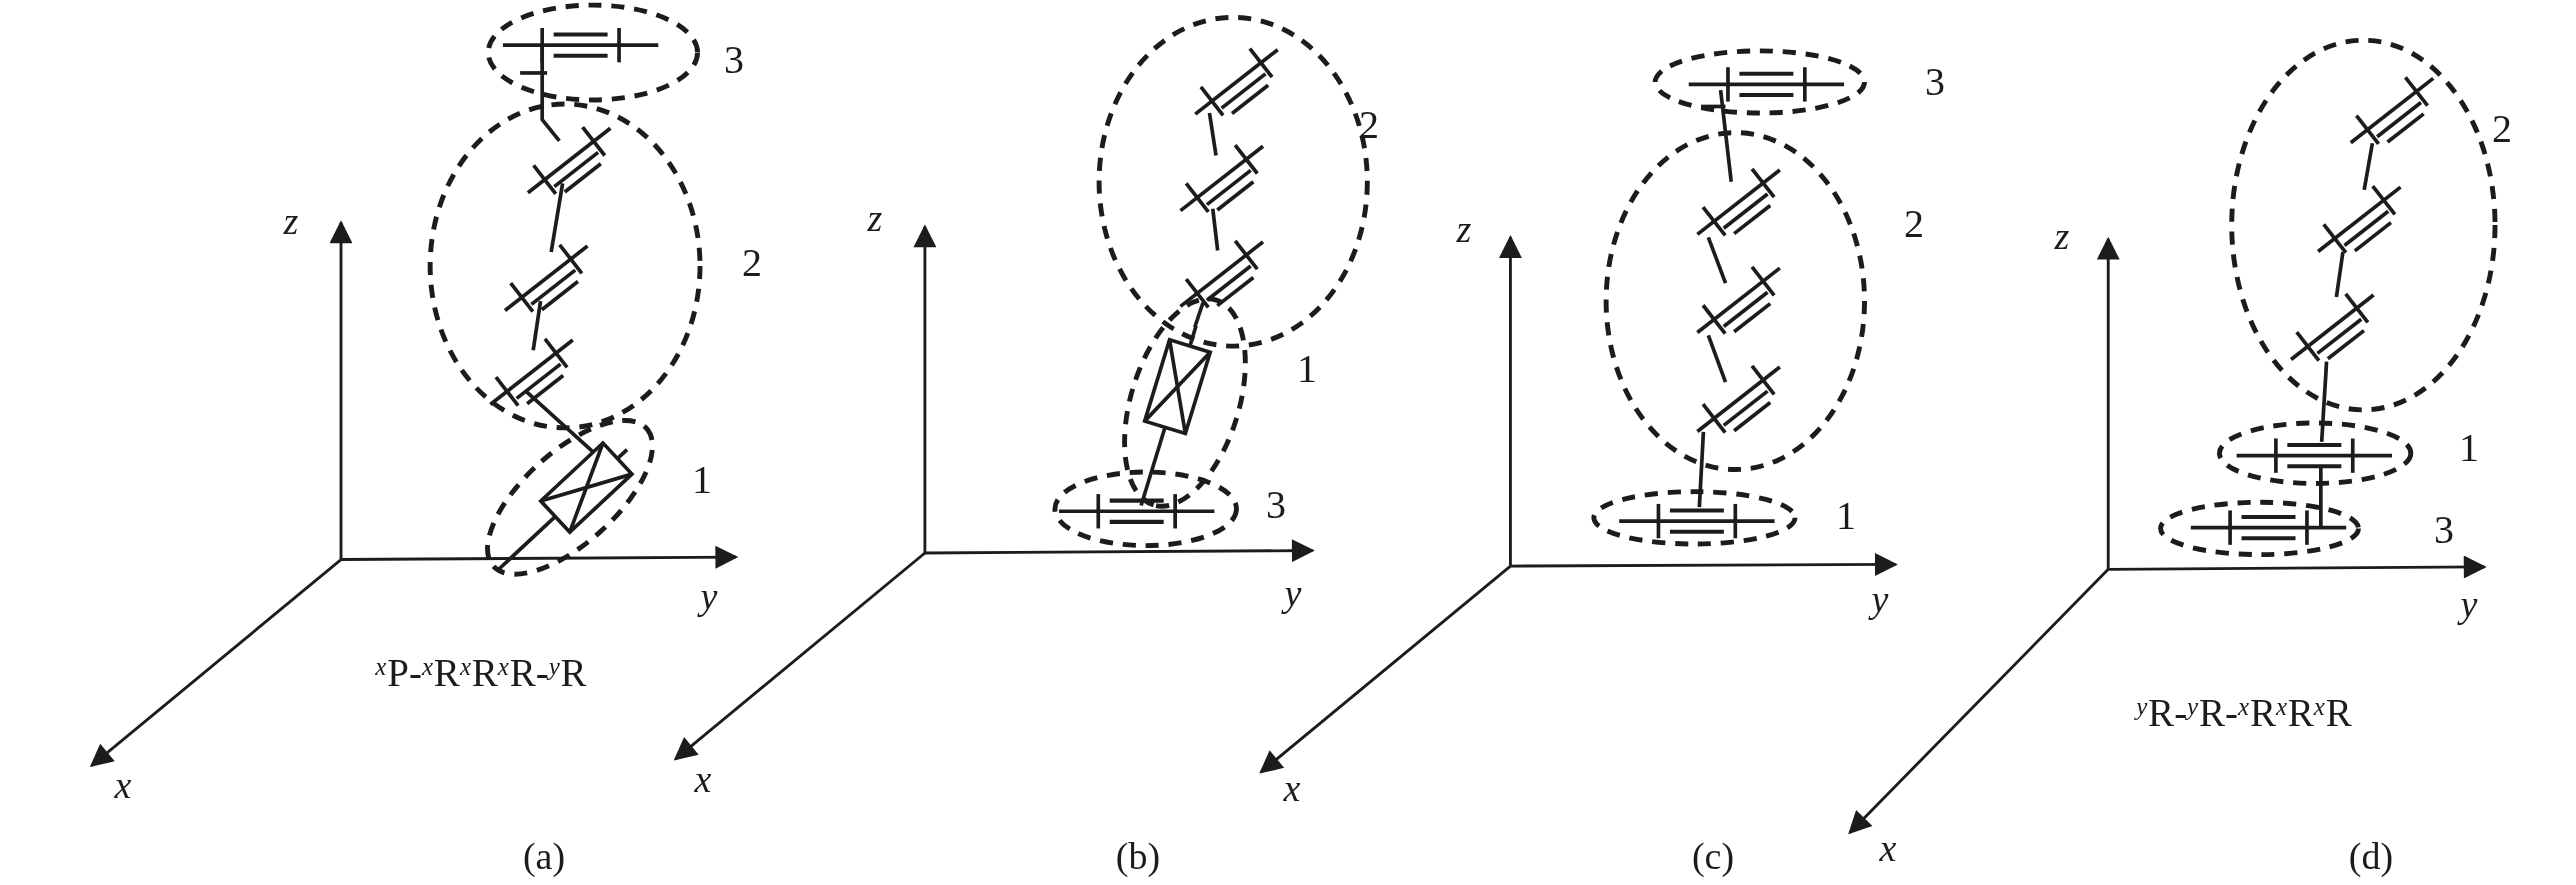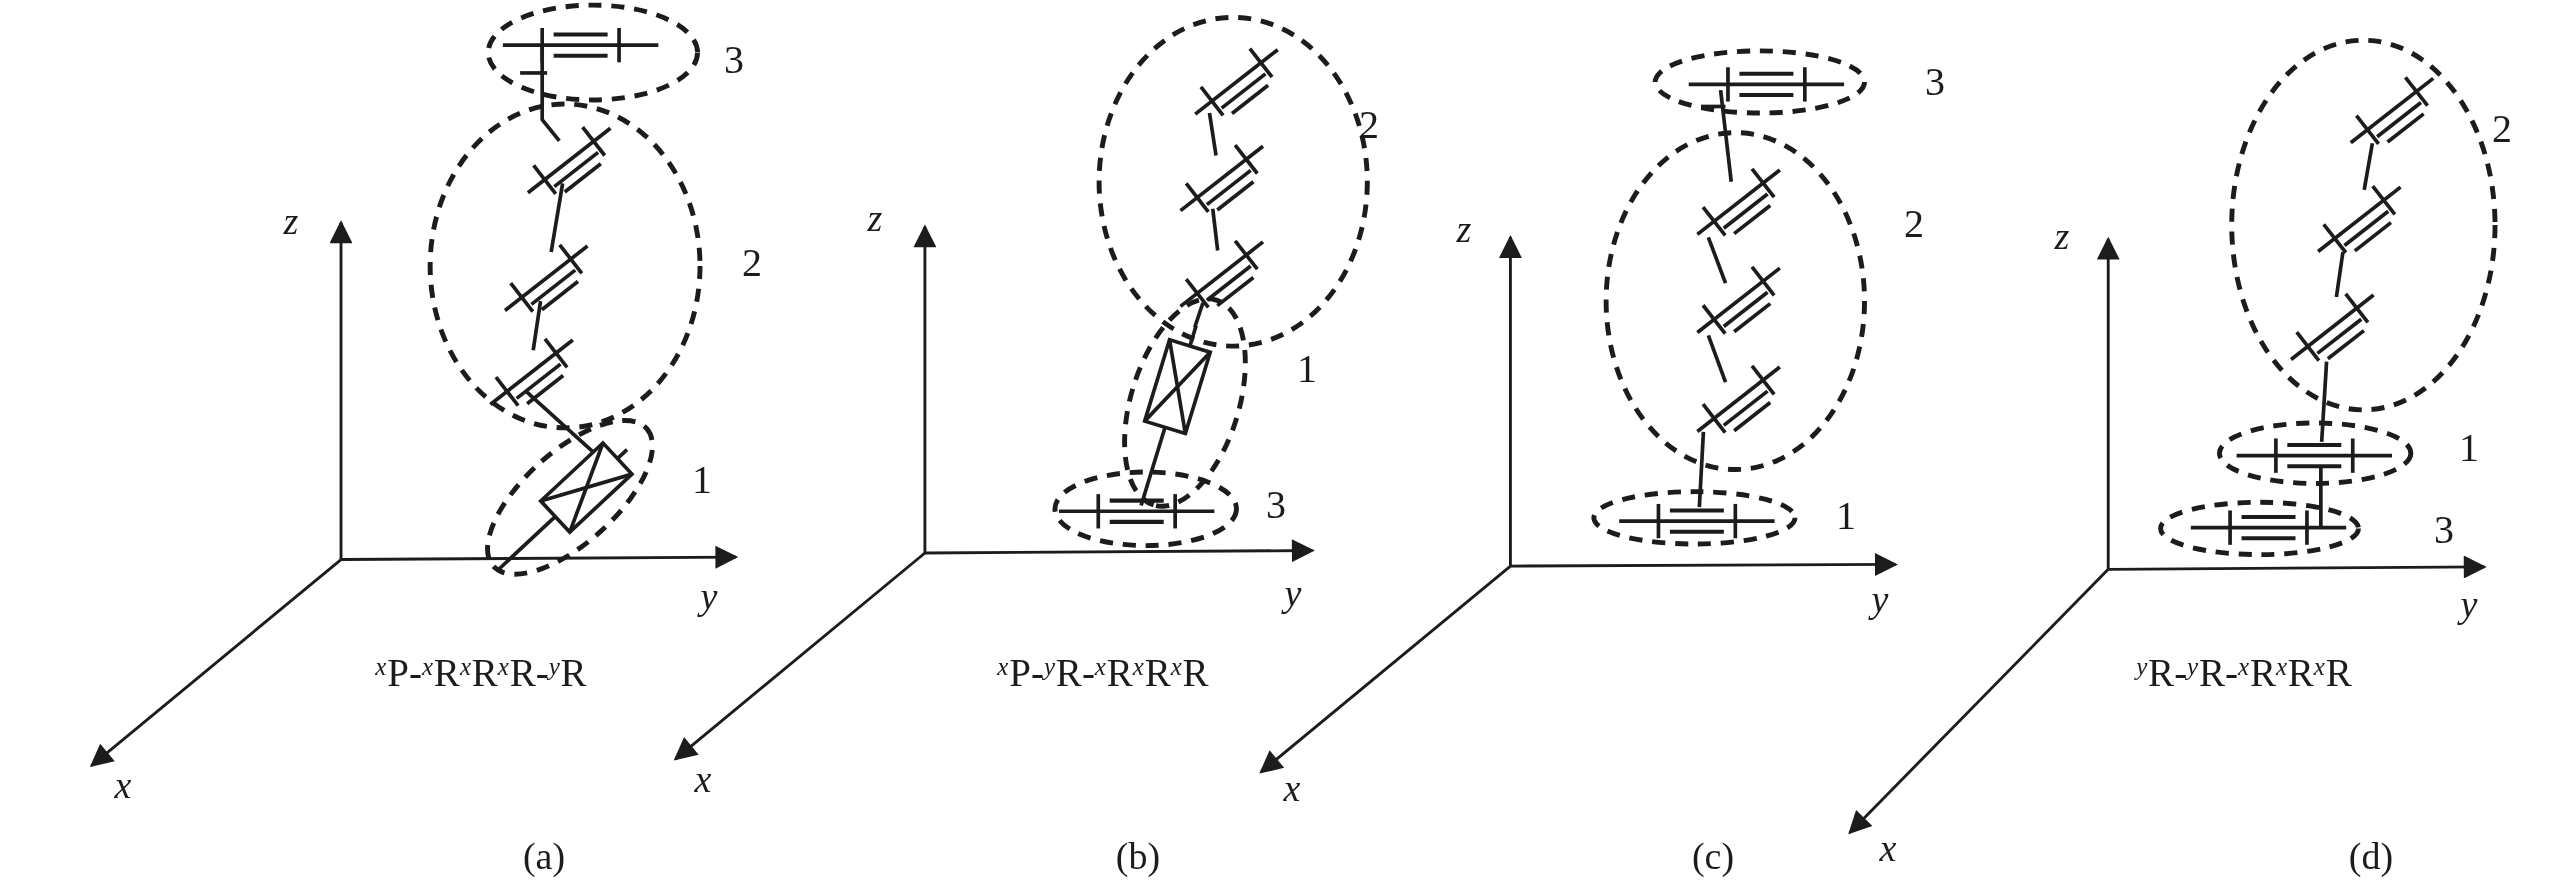--- a/index.html
+++ b/index.html
@@ -163,38 +163,35 @@
   <span class="tok"><sup>x</sup><span>P-</span></span><span class="tok"><sup>x</sup><span>R</span></span><span class="tok"><sup>x</sup><span>R</span></span><span class="tok"><sup>x</sup><span>R-</span></span><span class="tok"><sup>y</sup><span>R</span></span>
 </div>
 <div class="lbl cap" style="left:544px;top:856px">(a)</div>
 
 <div class="lbl axis" style="left:875px;top:218px">z</div>
 <div class="lbl axis" style="left:1293px;top:593px">y</div>
 <div class="lbl axis" style="left:703px;top:779px">x</div>
 <div class="lbl num" style="left:1369px;top:124px">2</div>
 <div class="lbl num" style="left:1307px;top:368px">1</div>
 <div class="lbl num" style="left:1276px;top:504px">3</div>
-<div class="lbl formula" style="left:1103px;top:672px">
-  <span class="tok"><sup>x</sup><span>P-</span></span><span class="tok"><sup>y</sup><span>R-</span></span><span class="tok"><sup>x</sup><span>R</span></span><span class="tok"><sup>x</sup><span>R</span></span><span class="tok"><sup>x</sup><span>R</span></span>
-</div>
 <div class="lbl cap" style="left:1138px;top:856px">(b)</div>
 
 <div class="lbl axis" style="left:1464px;top:229px">z</div>
 <div class="lbl axis" style="left:1880px;top:599px">y</div>
 <div class="lbl axis" style="left:1292px;top:788px">x</div>
 <div class="lbl num" style="left:1935px;top:81px">3</div>
 <div class="lbl num" style="left:1914px;top:223px">2</div>
 <div class="lbl num" style="left:1846px;top:515px">1</div>
 <div class="lbl cap" style="left:1713px;top:856px">(c)</div>
 
 <div class="lbl axis" style="left:2062px;top:236px">z</div>
 <div class="lbl axis" style="left:2469px;top:604px">y</div>
 <div class="lbl axis" style="left:1888px;top:848px">x</div>
 <div class="lbl num" style="left:2502px;top:128px">2</div>
 <div class="lbl num" style="left:2469px;top:447px">1</div>
 <div class="lbl num" style="left:2444px;top:529px">3</div>
-<div class="lbl formula" style="left:2244px;top:672px">
+<div class="lbl formula" style="left:2244px;top:712px">
   <span class="tok"><sup>y</sup><span>R-</span></span><span class="tok"><sup>y</sup><span>R-</span></span><span class="tok"><sup>x</sup><span>R</span></span><span class="tok"><sup>x</sup><span>R</span></span><span class="tok"><sup>x</sup><span>R</span></span>
 </div>
 <div class="lbl cap" style="left:2371px;top:856px">(d)</div>
 
 </div>
 
 
 </body></html>

